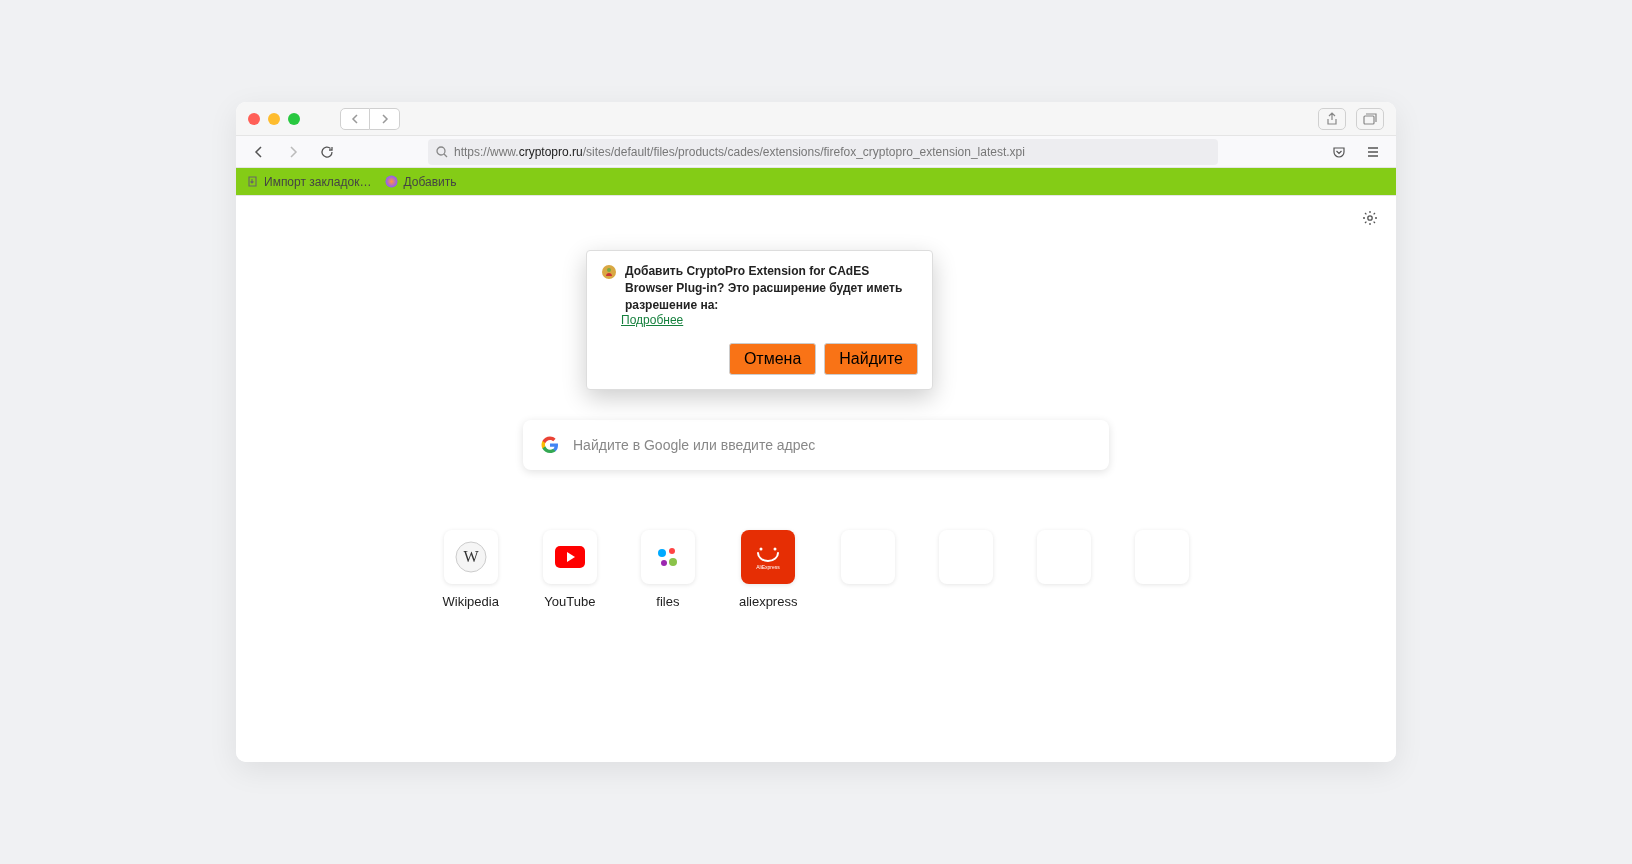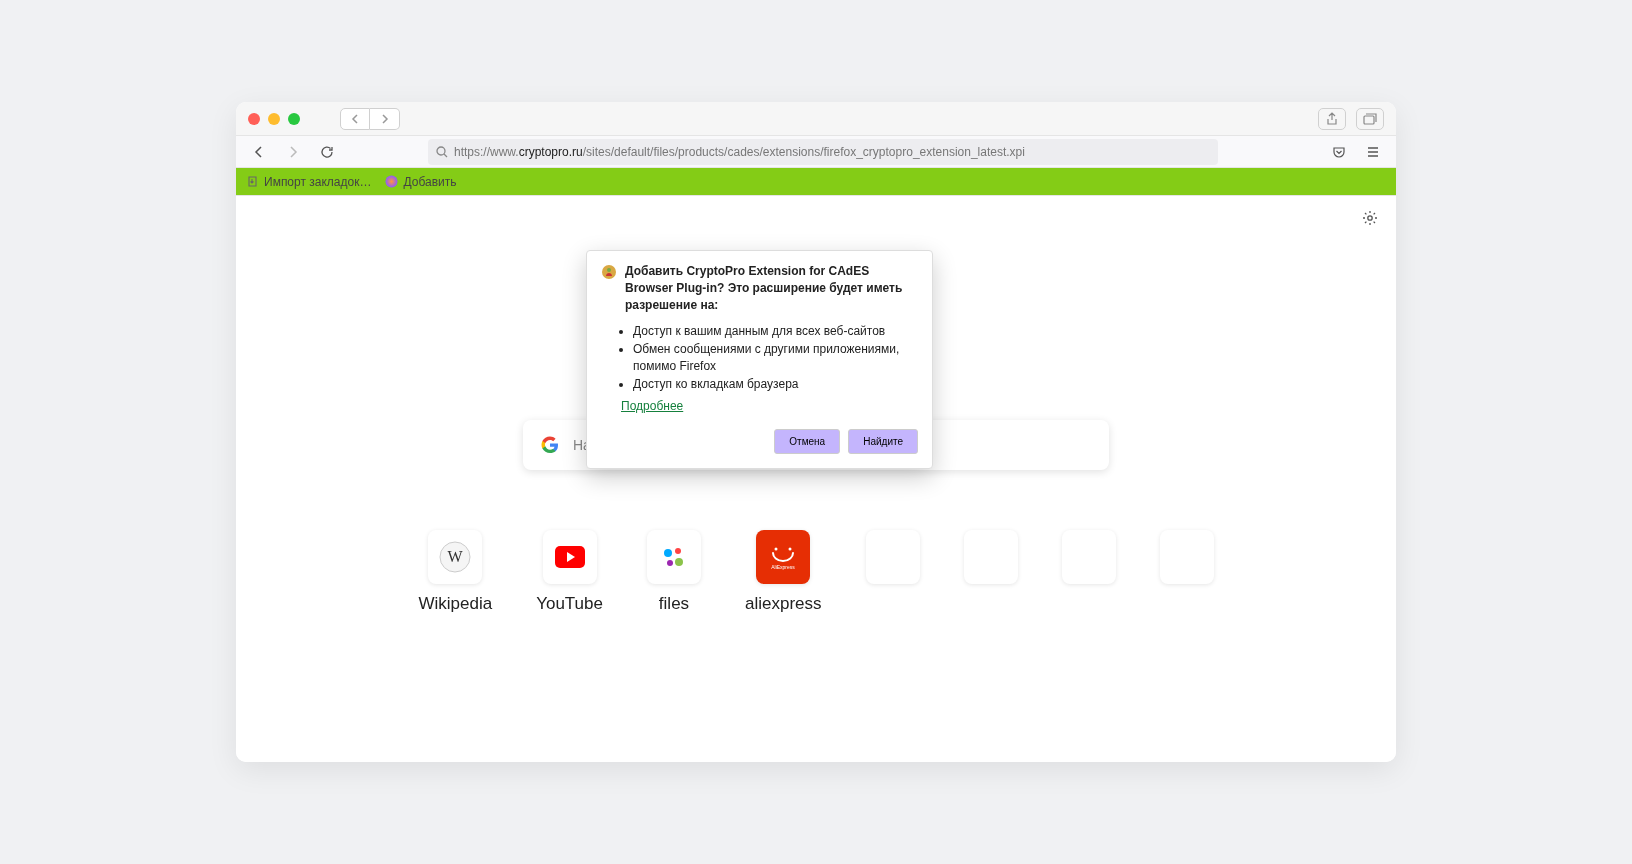--- a/index.html
+++ b/index.html
@@ -159,21 +159,21 @@
 }
 .tile-box {
   width: 54px; height: 54px;
   border-radius: 8px;
   background: #fff;
   box-shadow: 0 1px 4px rgba(0,0,0,0.1);
   display: flex;
   align-items: center;
   justify-content: center;
 }
-.tile-label { font-size: 17px; color: #222; }
+.tile-label { font-size: 13px; color: #222; }
 .tile-box.ali { background: #e62e04; }
 .popup {
   position: absolute;
   top: 128px;
   left: 350px;
   width: 347px;
   background: #fff;
   border: 1px solid #ddd;
   border-radius: 4px;
   box-shadow: 0 8px 24px rgba(0,0,0,0.2);
@@ -213,24 +213,24 @@
   cursor: pointer;
 }
 .popup-buttons {
   display: flex;
   justify-content: flex-end;
   gap: 8px;
   margin-top: 16px;
 }
 .popup-btn {
   padding: 6px 14px;
-  font-size: 10px;
+  font-size: 16px;
   border: 1px solid #ccc;
   border-radius: 3px;
-  background: #c4b5fd;
+  background: #f97316;
   cursor: pointer;
 }
 .yt-play {
   width: 30px; height: 22px;
   background: #ff0000;
   border-radius: 5px;
   display: flex; align-items: center; justify-content: center;
 }
 .yt-play::after {
   content: '';
@@ -433,25 +433,20 @@
 
   <div class="popup">
     <div class="popup-header">
       <svg class="popup-icon" viewBox="0 0 16 16">
           <circle cx="8" cy="8" r="7" fill="#d9a843"></circle>
           <circle cx="8" cy="6" r="2" fill="#7a4"></circle>
           <path d="M5 12c0-2 1.5-3 3-3s3 1 3 3" fill="#c33"></path>
         </svg>
       <div class="popup-title">Добавить CryptoPro Extension for CAdES Browser Plug-in? Это расширение будет иметь разрешение на:</div>
     </div>
-    <ul>
-      <li>Доступ к вашим данным для всех веб-сайтов</li>
-      <li>Обмен сообщениями с другими приложениями, помимо Firefox</li>
-      <li>Доступ ко вкладкам браузера</li>
-    </ul>
     <a class="popup-link">Подробнее</a>
     <div class="popup-buttons">
       <button class="popup-btn">Отмена</button>
       <button class="popup-btn">Найдите</button>
     </div>
   </div>
 
 </div>
 
 </body></html>

